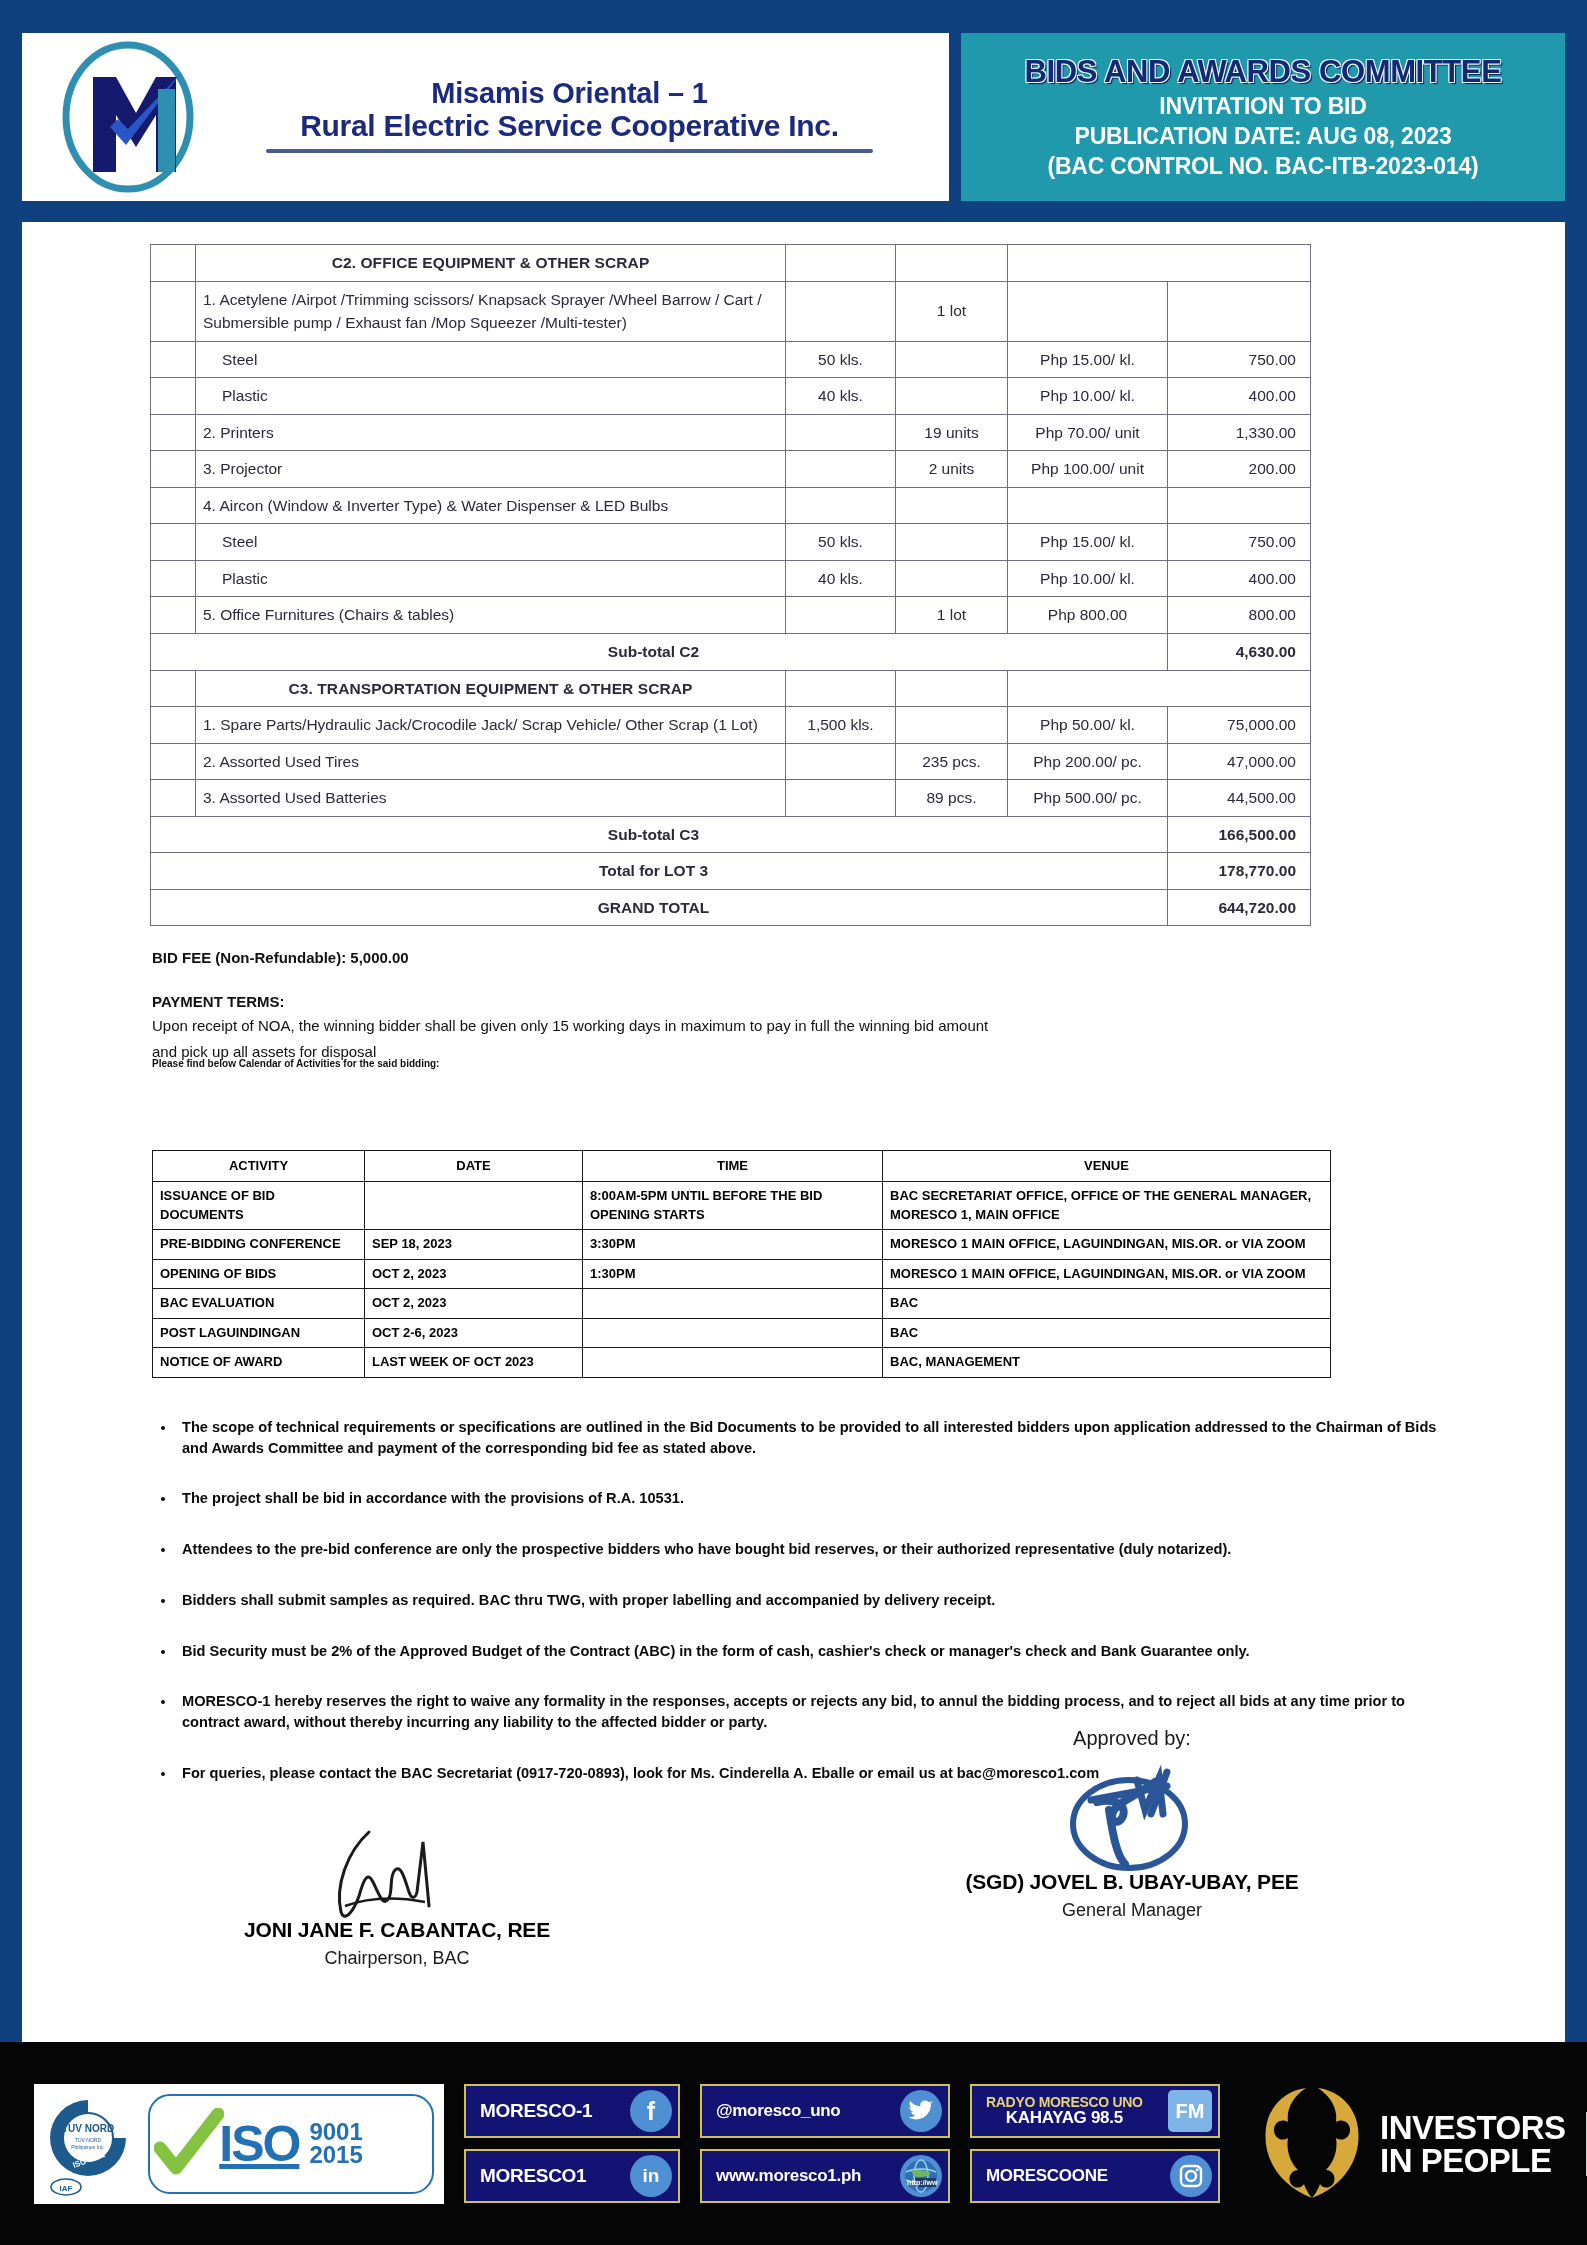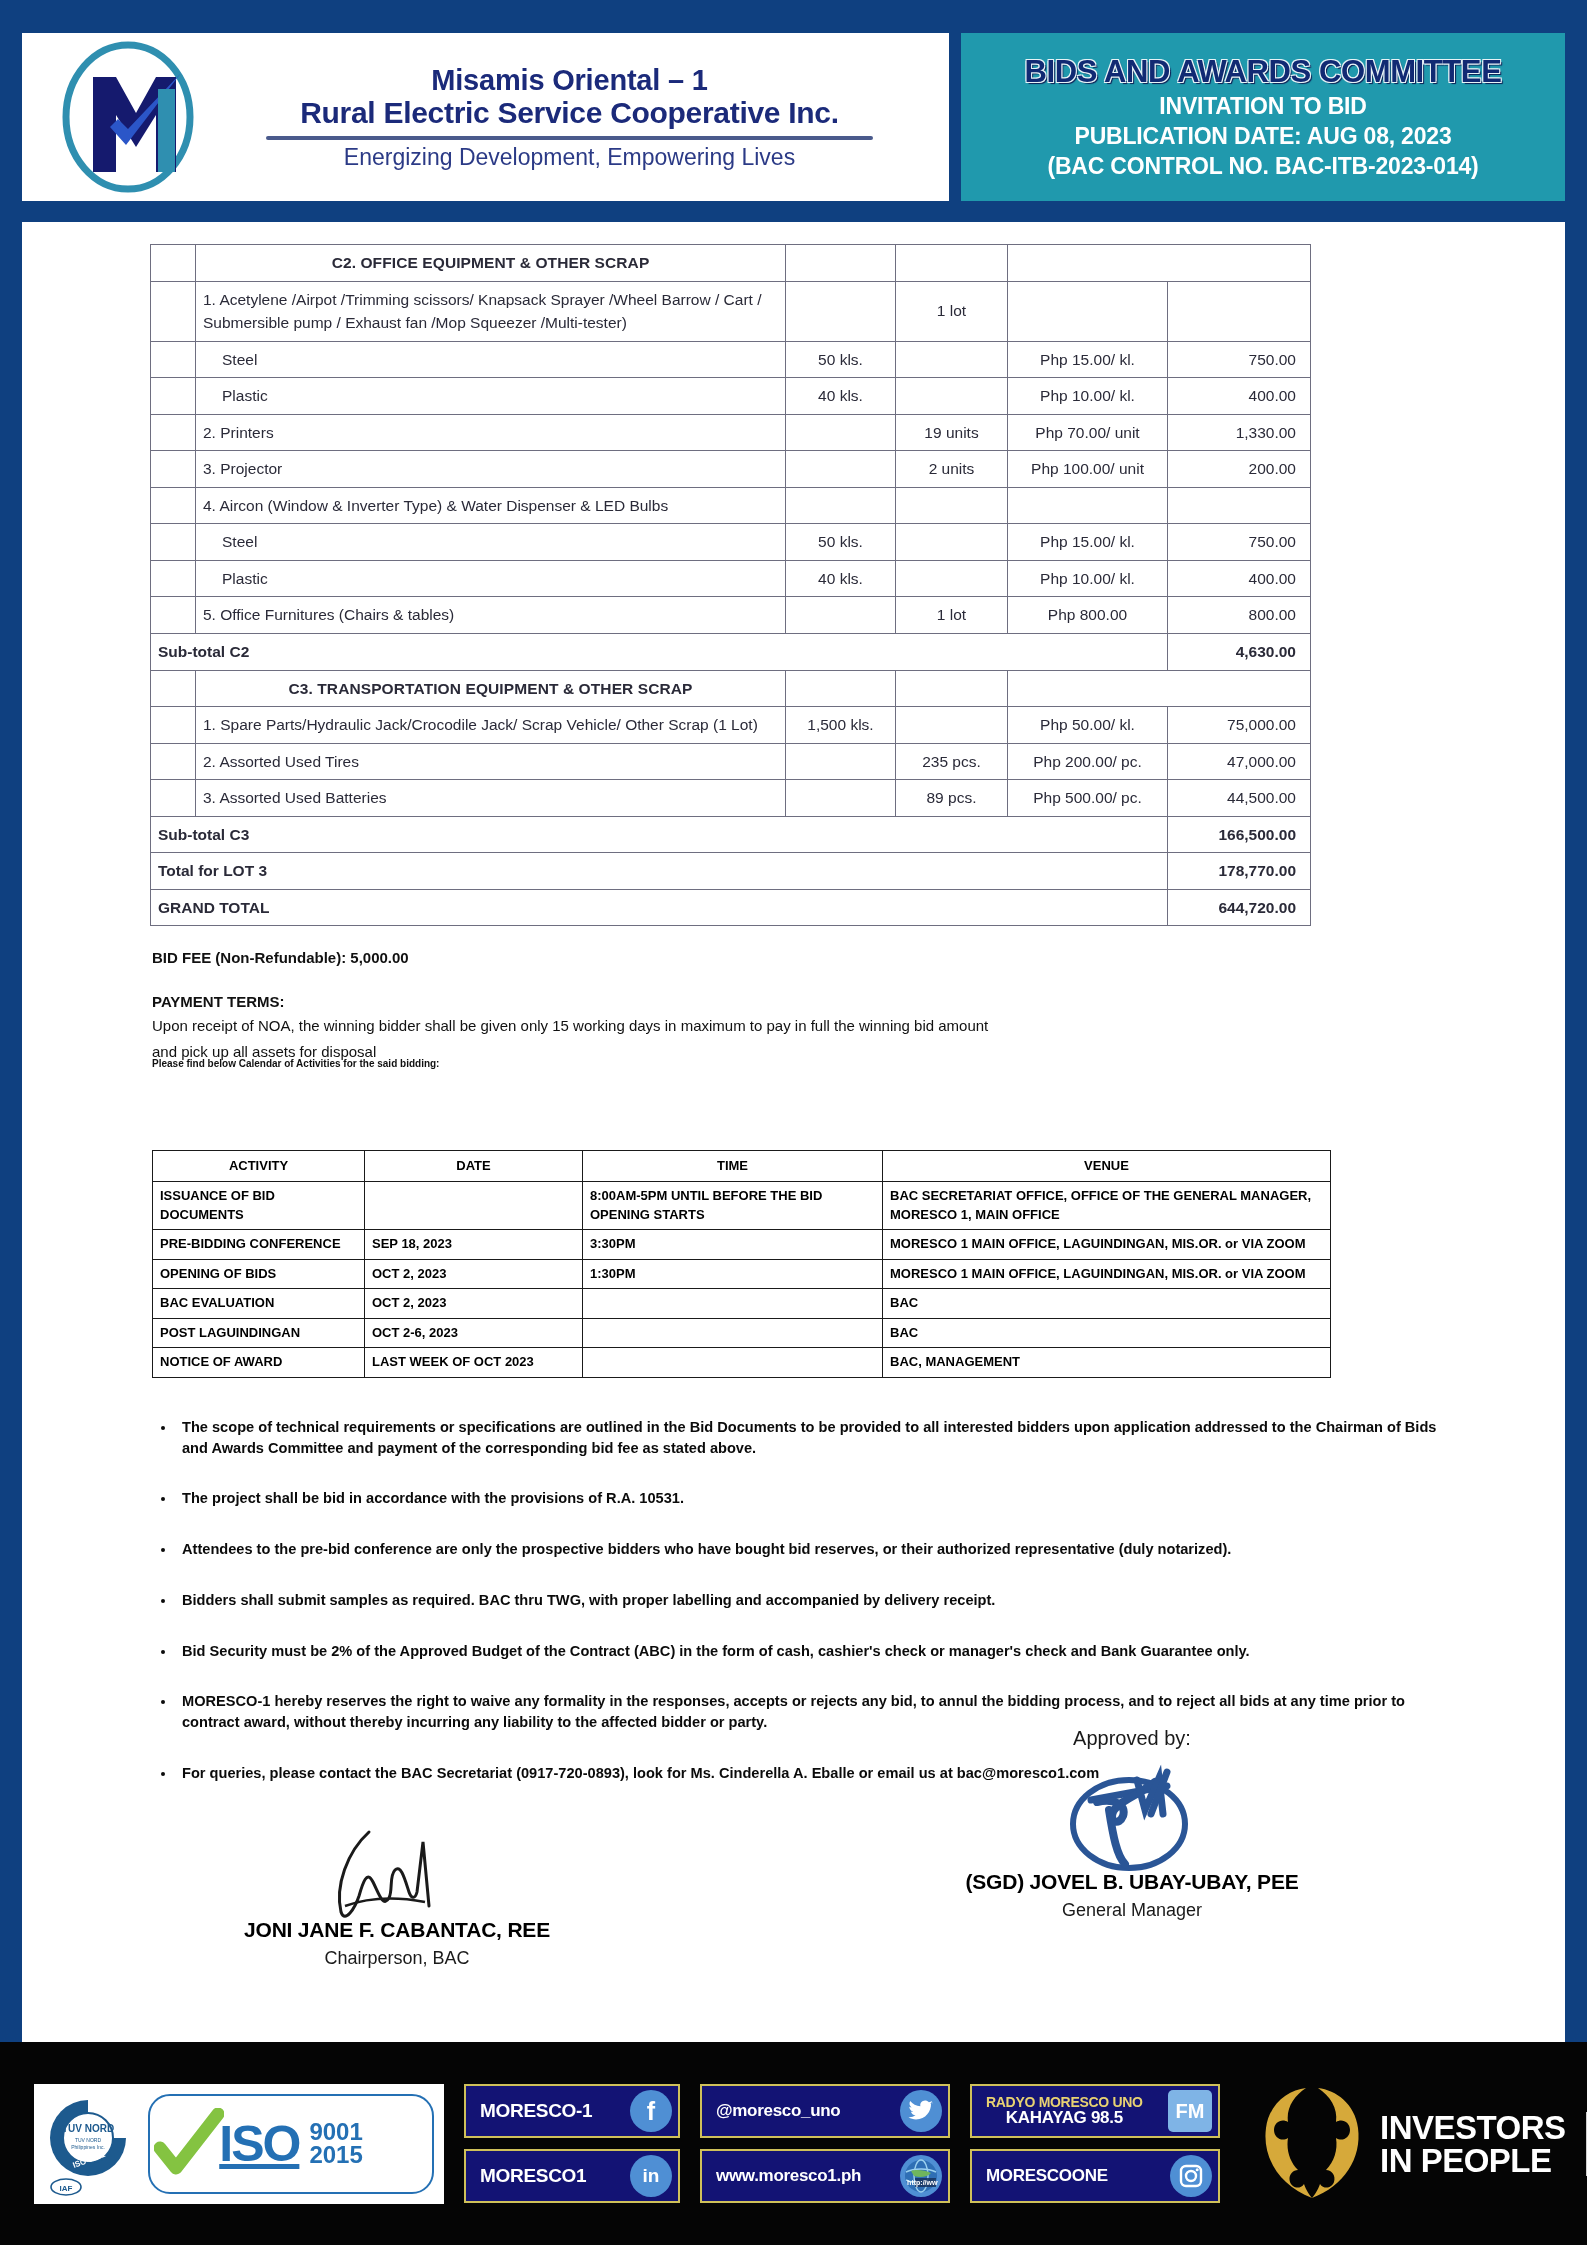--- a/index.html
+++ b/index.html
@@ -108,21 +108,21 @@
   .c-pad  { width: 45px; }
   .c-desc { width: 590px; }
   .c-kls  { width: 110px; }
   .c-unit { width: 112px; }
   .c-rate { width: 160px; }
   .c-amt  { width: 143px; }
   .sec-head { text-align: center; font-weight: bold; font-size: 15.5px; letter-spacing: 0.1px; }
   .ctr { text-align: center; }
   .rt  { text-align: right; padding-right: 14px !important; }
   .indent { padding-left: 26px !important; }
-  .tot-lbl { text-align: left; font-weight: bold; padding-right: 18px !important; }
+  .tot-lbl { text-align: center; font-weight: bold; padding-right: 18px !important; }
   .tot-val { text-align: right; font-weight: bold; padding-right: 14px !important; }
 
   
   .doc-txt {
     position: absolute; left: 130px;
     font-size: 15px; color: #111111; line-height: 1.55;
   }
   .bold { font-weight: bold; }
 
   
@@ -231,21 +231,20 @@
           <ellipse cx="80" cy="80" rx="52" ry="62" fill="none" stroke="#ffffff" stroke-width="3"></ellipse>
           <path d="M45 40 L45 135 L68 135 L68 78 L88 110 L108 78 L108 135 L128 135 L128 40 L108 40 L88 76 L68 40 Z" fill="#151a6e"></path>
           <path d="M133 36 L78 108 L62 90 L70 82 L80 92 Z" fill="#2b56c8"></path>
           <rect x="110" y="52" width="17" height="83" fill="#2f8fb0"></rect>
         </svg>
       </div>
       <div class="coop-text">
         <div class="coop-l1">Misamis Oriental – 1</div>
         <div class="coop-l2">Rural Electric Service Cooperative Inc.</div>
         <div class="coop-rule"></div>
-        <div class="coop-l3">Energizing Development, Empowering Lives</div>
       </div>
     </div>
 
     <div class="bac-box">
       <div class="bac-title">BIDS AND AWARDS COMMITTEE</div>
       <div class="bac-line">INVITATION TO BID</div>
       <div class="bac-line">PUBLICATION DATE: AUG 08, 2023</div>
       <div class="bac-line">(BAC CONTROL NO. BAC-ITB-2023-014)</div>
     </div>
   </div>

